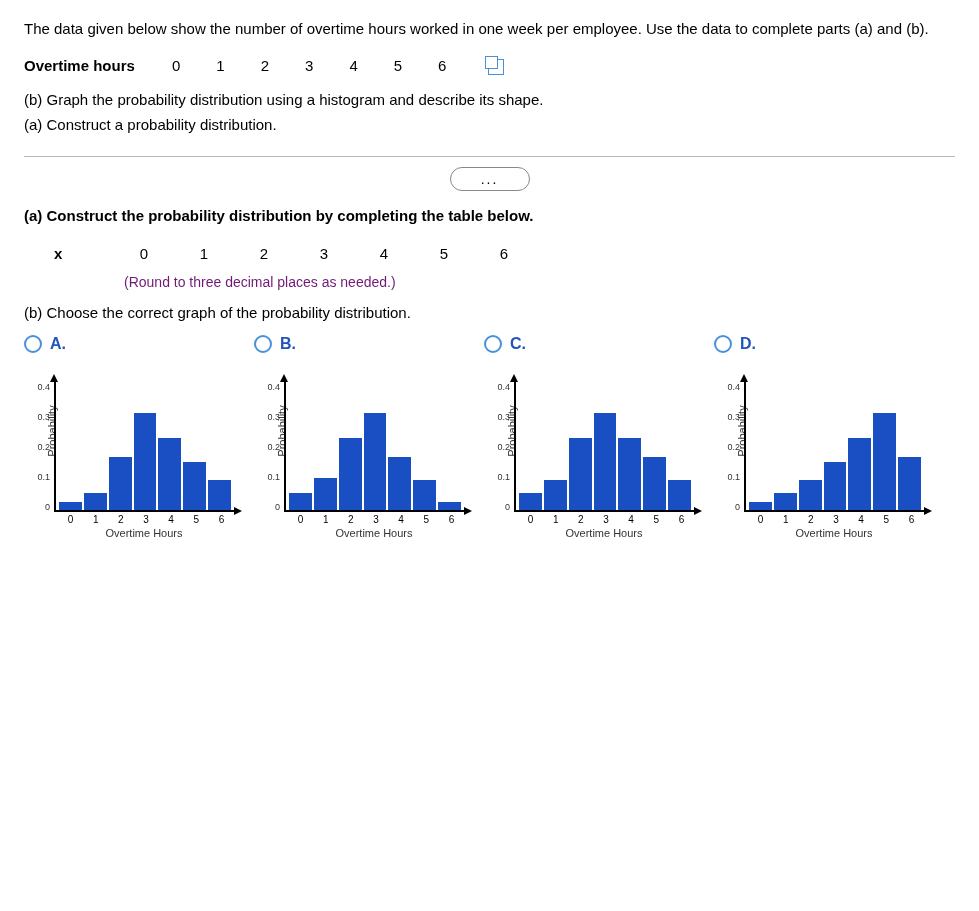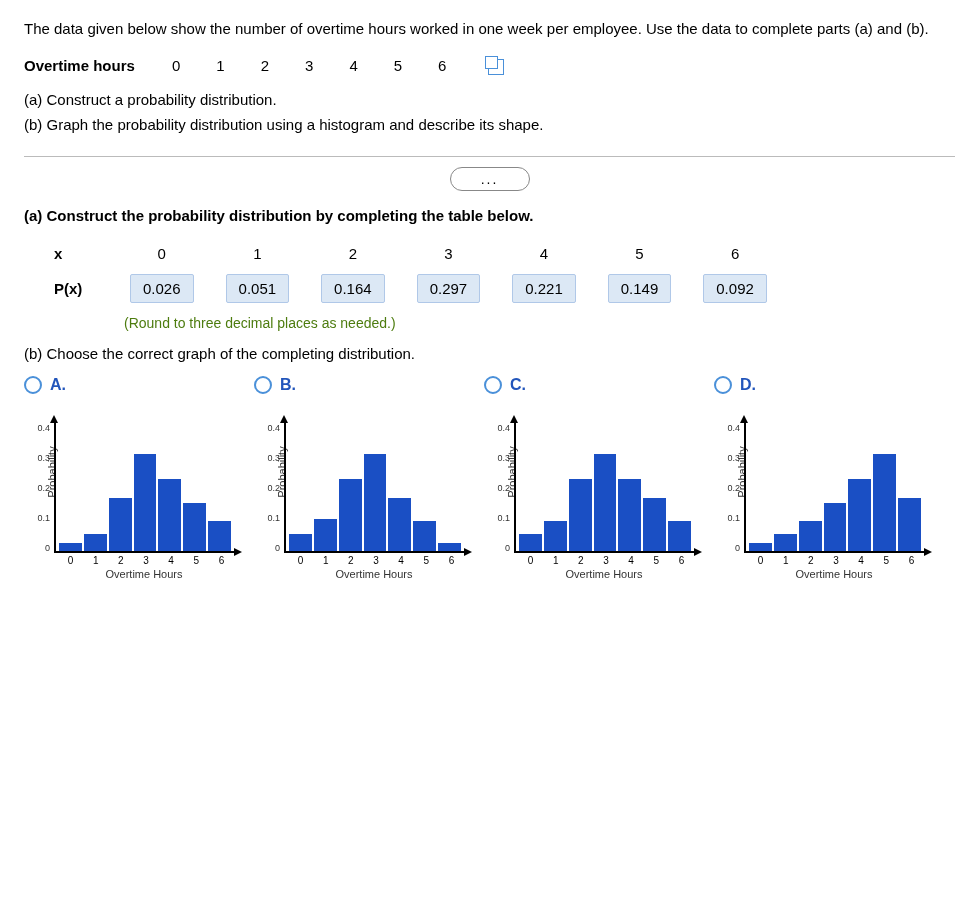--- a/index.html
+++ b/index.html
@@ -99,21 +99,21 @@
     .prob-cell {
       background: #dce8f5;
       border: 1px solid #b0c8e8;
       border-radius: 2px;
       padding: 5px 12px;
       min-width: 55px;
       display: inline-block;
       text-align: center;
     }
     .round-note {
-      color: #4d7c0f;
+      color: #701a75;
       font-size: 14px;
       margin: 4px 0 14px 100px;
     }
     
     .graph-section-label {
       margin: 8px 0 14px 0;
       font-size: 15px;
     }
     .graphs-row {
       display: flex;
@@ -167,58 +167,48 @@
     <td>5</td>
     <td>6</td>
     <td>
       <span class="copy-icon"></span>
     </td>
   </tr>
 </tbody>
   </table>
 
 <div class="parts-text">
+  <div>(b) Graph the probability distribution using a histogram and describe its shape.</div>
   <div>(a) Construct a probability distribution.</div>
-  <div>(b) Graph the probability distribution using a histogram and describe its shape.</div>
 </div>
 
 <hr class="divider">
 
 <button class="ellipsis-btn">...</button>
 
 <div class="section-label">(a) Construct the probability distribution by completing the table below.</div>
 
 <table class="prob-table">
   <tbody>
       <tr>
     <td class="row-label">x</td>
     <td>0</td>
     <td>1</td>
     <td>2</td>
     <td>3</td>
     <td>4</td>
     <td>5</td>
     <td>6</td>
   </tr>
-  <tr>
-    <td class="row-label">P(x)</td>
-    <td><span class="prob-cell">0.026</span></td>
-    <td><span class="prob-cell">0.051</span></td>
-    <td><span class="prob-cell">0.164</span></td>
-    <td><span class="prob-cell">0.297</span></td>
-    <td><span class="prob-cell">0.221</span></td>
-    <td><span class="prob-cell">0.149</span></td>
-    <td><span class="prob-cell">0.092</span></td>
-  </tr>
 </tbody>
   </table>
 
 <div class="round-note">(Round to three decimal places as needed.)</div>
 
-<div class="graph-section-label">(b) Choose the correct graph of the completing distribution.</div>
+<div class="graph-section-label">(b) Choose the correct graph of the probability distribution.</div>
 
 <div class="graphs-row" id="graphs-row">
 <div class="graph-option">
       <div class="option-header">
         <span class="radio-circle"></span>
         <span class="option-letter">A.</span>
       </div>
       <div style="display: flex; flex-direction: row; align-items: flex-end; position: relative; width: 210px; height: 180px; margin-left: 30px;">
         <div style="position: absolute; left: -28px; top: 40%; transform: translateY(-50%) rotate(-90deg); font-size: 11px; white-space: nowrap; color: rgb(51, 51, 51);">Probability</div>
         <div style="position: relative; display: flex; flex-direction: column; width: 180px;">

